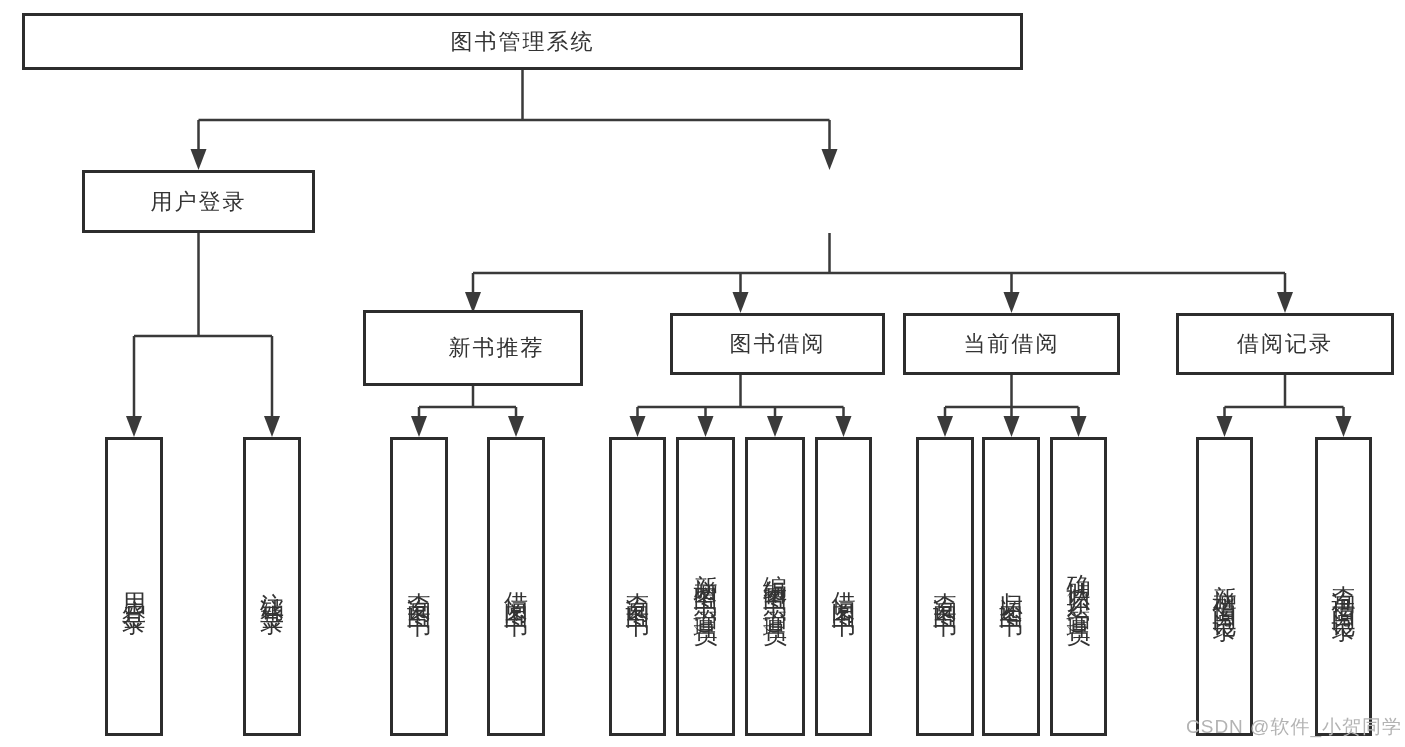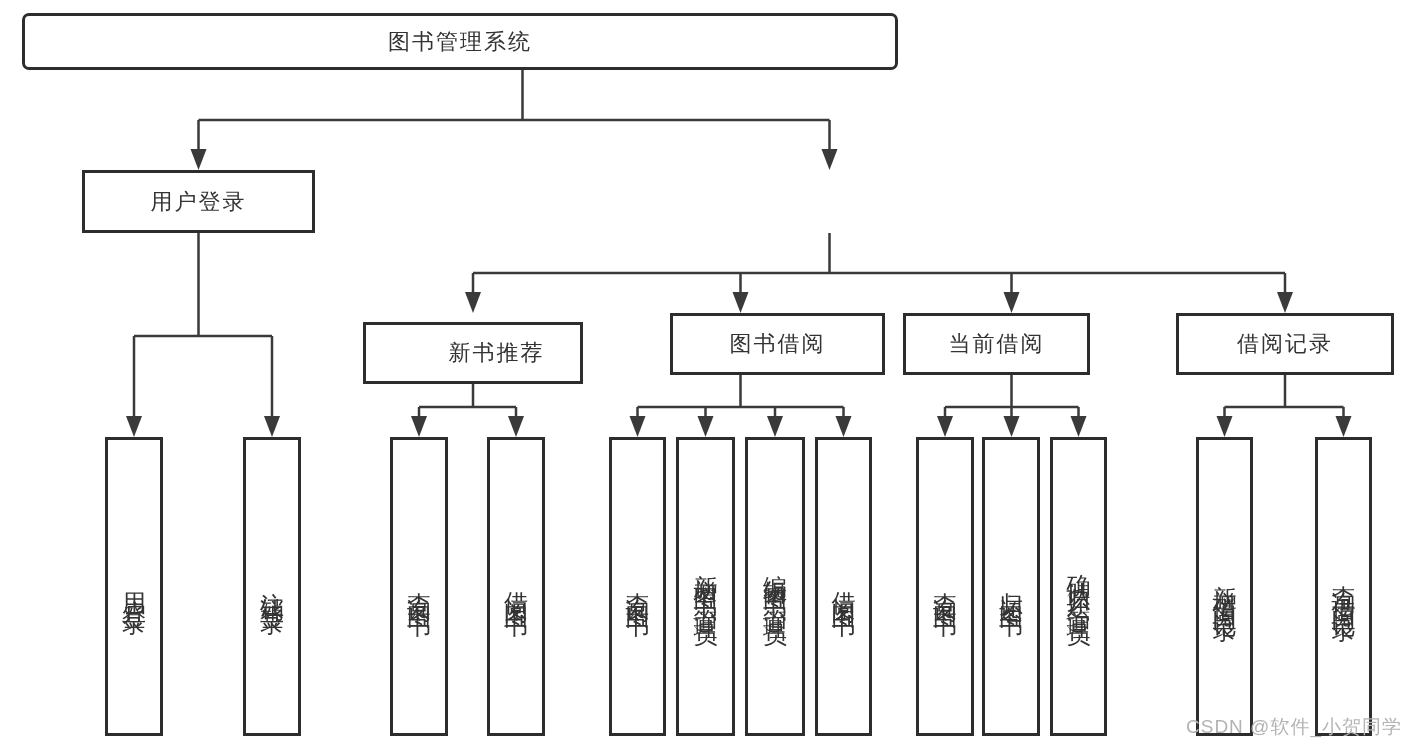--- a/index.html
+++ b/index.html
@@ -94,35 +94,35 @@
       <polygon points="767,416 783,416 775,437"></polygon>
       <polygon points="835.5,416 851.5,416 843.5,437"></polygon>
       <polygon points="937,416 953,416 945,437"></polygon>
       <polygon points="1003.5,416 1019.5,416 1011.5,437"></polygon>
       <polygon points="1070.5,416 1086.5,416 1078.5,437"></polygon>
       <polygon points="1216.5,416 1232.5,416 1224.5,437"></polygon>
       <polygon points="1335.5,416 1351.5,416 1343.5,437"></polygon>
     </g>
   </svg>
 
-  <div class="box hbox" style="left:22px; top:13px; width:876px; height:57px;border-radius:7px;">
+  <div class="box hbox" style="left:22px; top:13px; width:1001px; height:57px;">
     <span>图书管理系统</span>
   </div>
 
   <div class="box hbox" style="left:82px; top:170px; width:233px; height:63px;">
     <span>用户登录</span>
   </div>
 
-  <div class="box hbox" style="left:363px; top:322px; width:220px; height:62px;padding-left:47px;">
+  <div class="box hbox" style="left:363px; top:310px; width:220px; height:76px;padding-left:47px;">
     <span>新书推荐</span>
   </div>
   <div class="box hbox" style="left:633px; top:313px; width:215px; height:62px;margin-left:37px;">
     <span>图书借阅</span>
   </div>
-  <div class="box hbox" style="left:903px; top:313px; width:187px; height:62px;">
+  <div class="box hbox" style="left:903px; top:313px; width:217px; height:62px;">
     <span>当前借阅</span>
   </div>
   <div class="box hbox" style="left:1176px; top:313px; width:218px; height:62px;">
     <span>借阅记录</span>
   </div>
 
   <div class="box vbox" style="left:105px; top:437px; width:58px; height:299px;">
     <span class="vtext">用户登录</span>
   </div>
   <div class="box vbox" style="left:243px; top:437px; width:58px; height:299px;">

